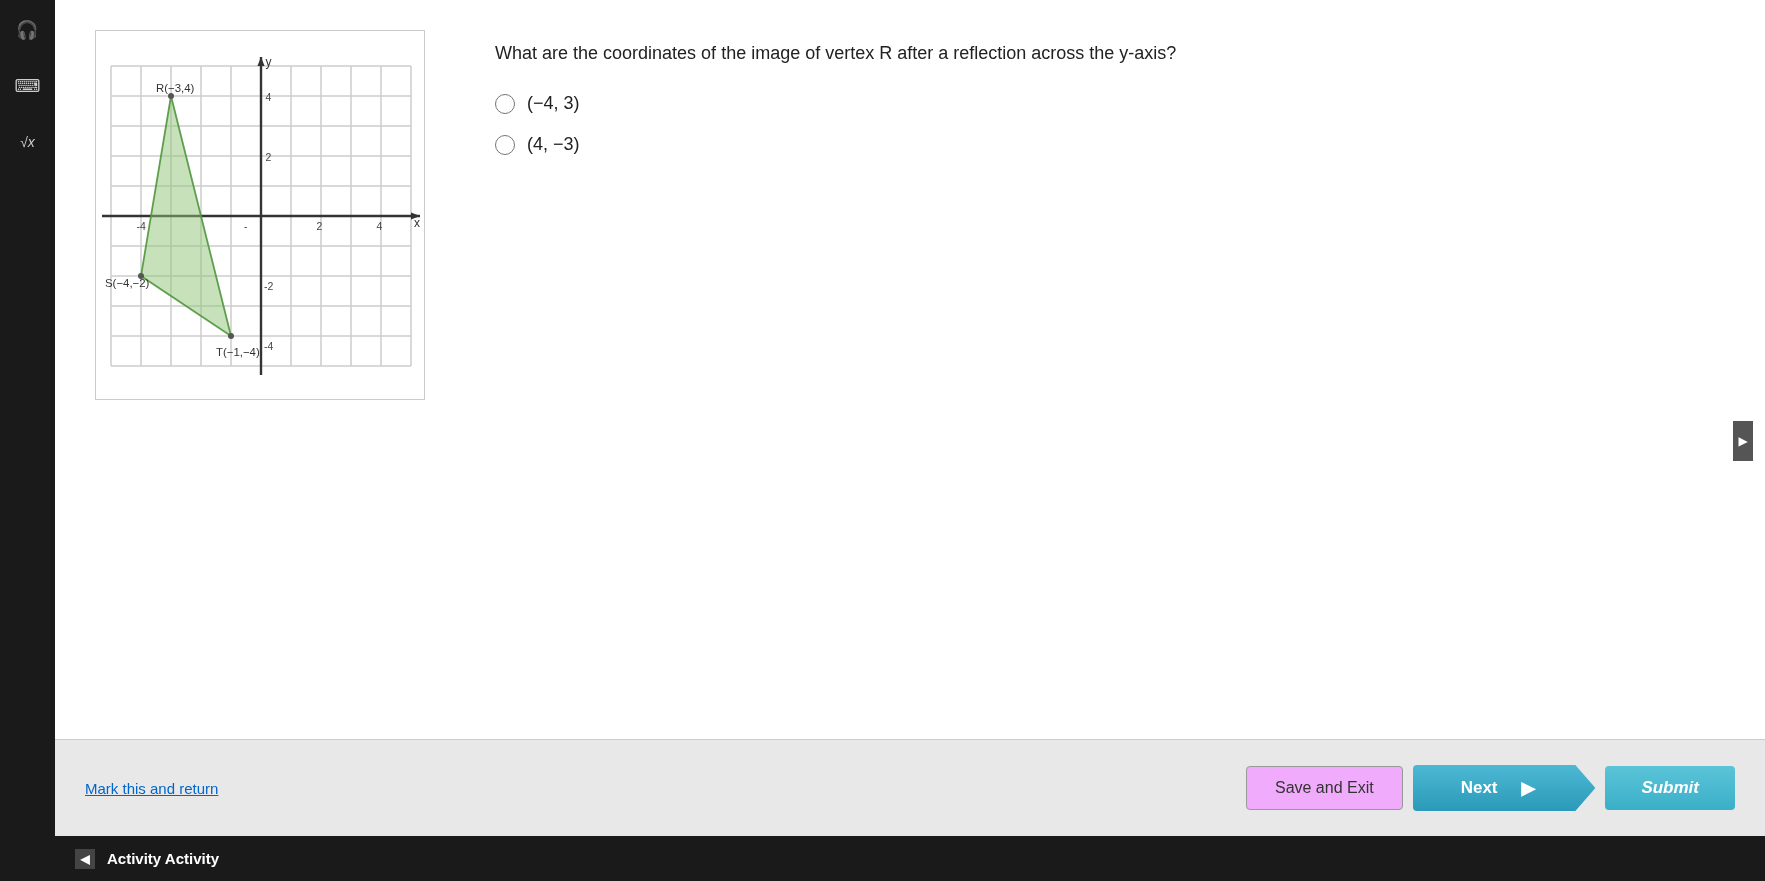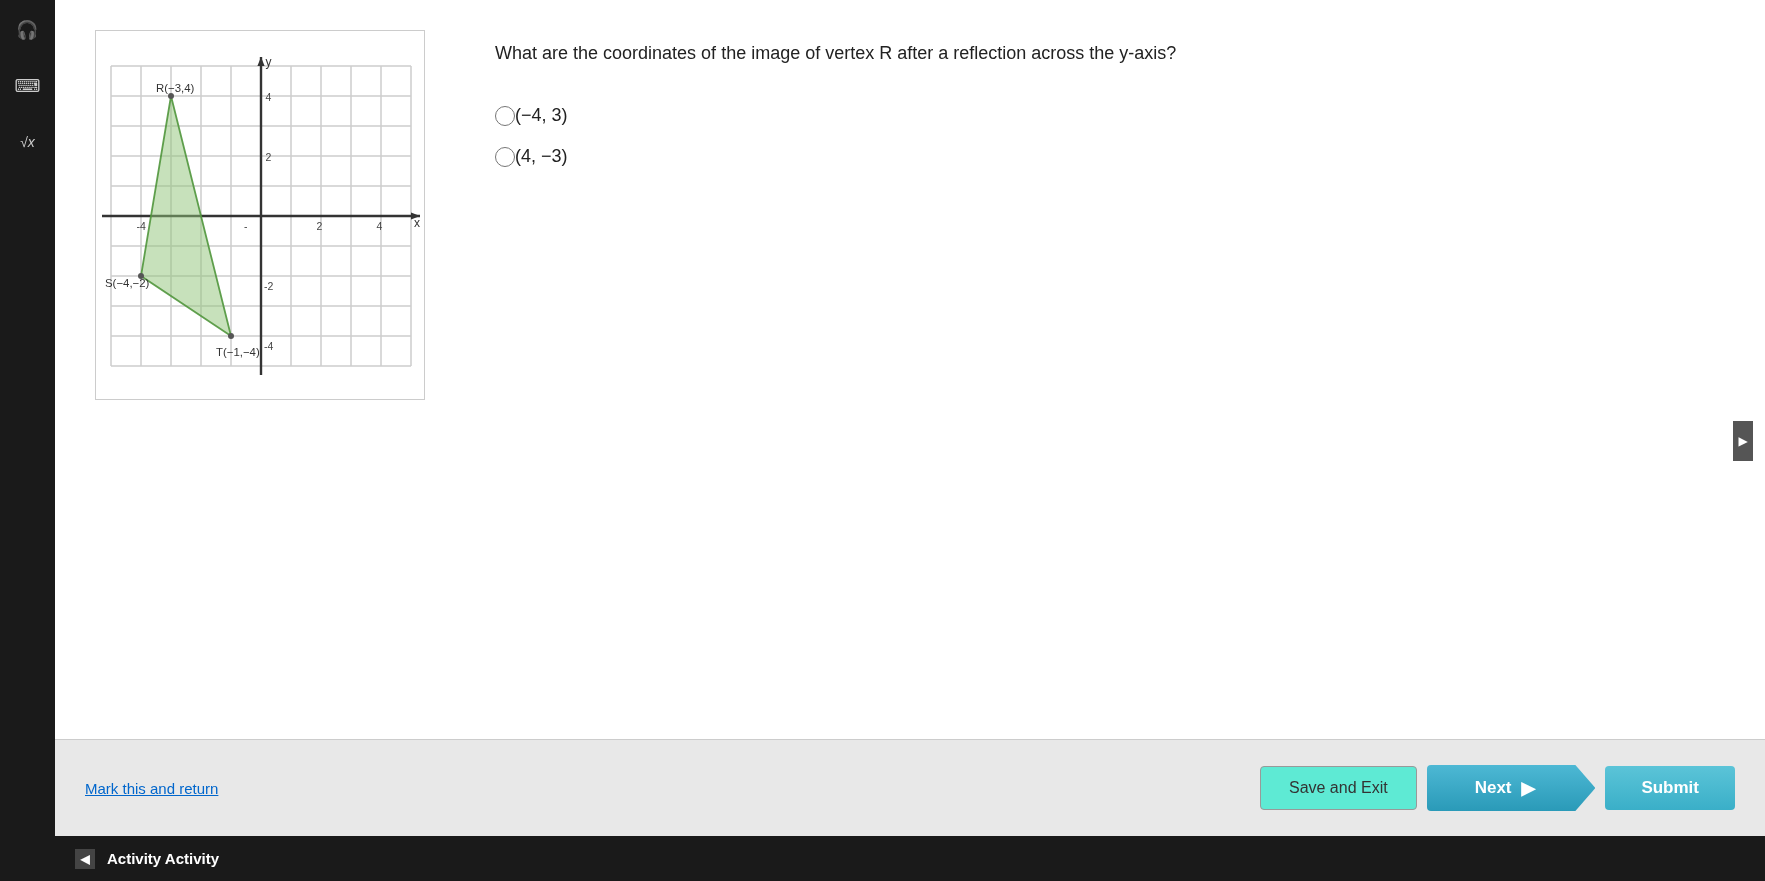--- a/index.html
+++ b/index.html
@@ -72,26 +72,27 @@
     
     .right-section {
       flex: 1;
       padding: 10px 0 10px 20px;
     }
 
     .question-text {
       font-size: 18px;
       color: #222;
       line-height: 1.5;
-      margin-bottom: 38px;
+      margin-bottom: 26px;
     }
 
     .answer-option {
       display: flex;
       align-items: center;
+      gap: 12px;
       margin-bottom: 20px;
       cursor: pointer;
     }
     .answer-option input[type="radio"] {
       width: 20px;
       height: 20px;
       cursor: pointer;
     }
     .answer-label {
       font-size: 18px;
@@ -116,54 +117,55 @@
       cursor: pointer;
     }
 
     .bottom-buttons {
       display: flex;
       gap: 10px;
       align-items: center;
     }
 
     .btn-save-exit {
-      background: #5eead4;
+      background: #f0abfc;
       border: 1px solid #999;
       padding: 12px 28px;
       font-size: 16px;
       cursor: pointer;
       border-radius: 4px;
       color: #333;
     }
 
     .btn-next {
       background: linear-gradient(to bottom, #4db8d4, #2a9ab8);
       border: none;
       padding: 12px 48px;
       font-size: 17px;
       font-weight: bold;
       color: white;
       cursor: pointer;
       border-radius: 4px;
       display: flex;
       align-items: center;
-      gap: 10px;
+      gap: 24px;
       clip-path: polygon(0 0, calc(100% - 20px) 0, 100% 50%, calc(100% - 20px) 100%, 0 100%);
       padding-right: 60px;
     }
 
     .btn-submit {
       background: linear-gradient(to bottom, #5bc4d8, #3aafc8);
       border: none;
       padding: 12px 36px;
       font-size: 17px;
       font-weight: bold;
       color: white;
       cursor: pointer;
       border-radius: 4px;
+      font-style: italic;
     }
 
     
     .footer-bar {
       background: #1a1a1a;
       color: white;
       padding: 10px 20px;
       display: flex;
       align-items: center;
       gap: 12px;

